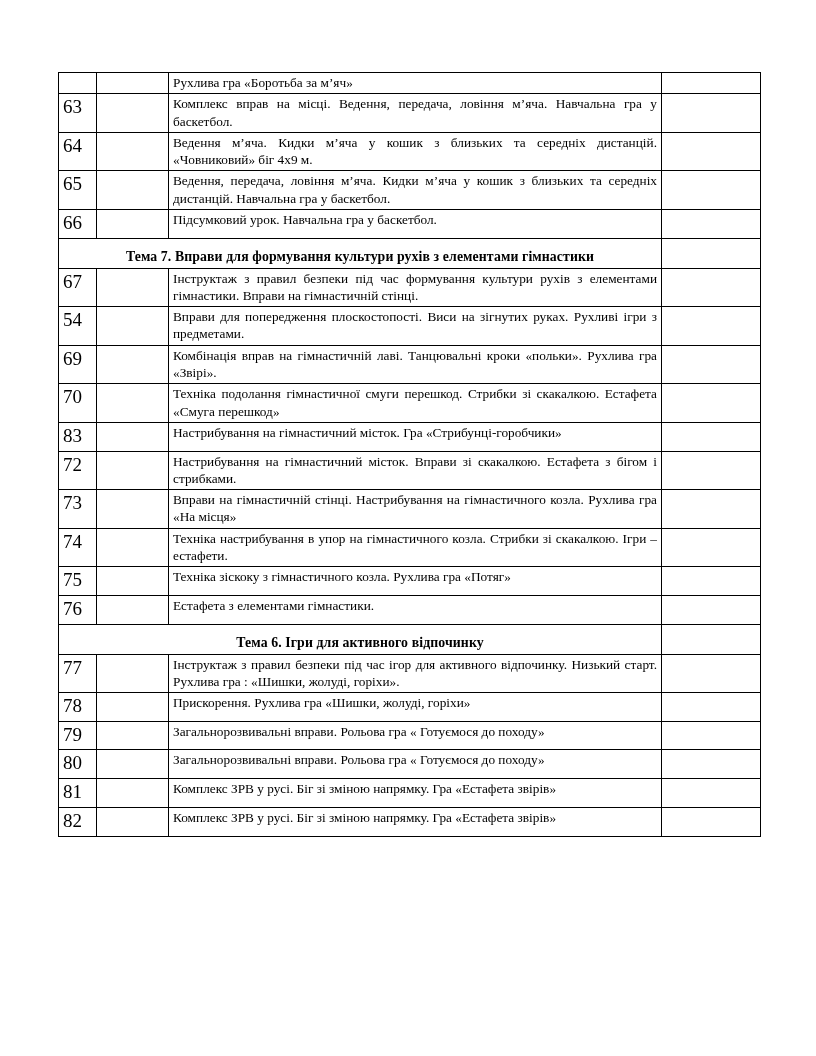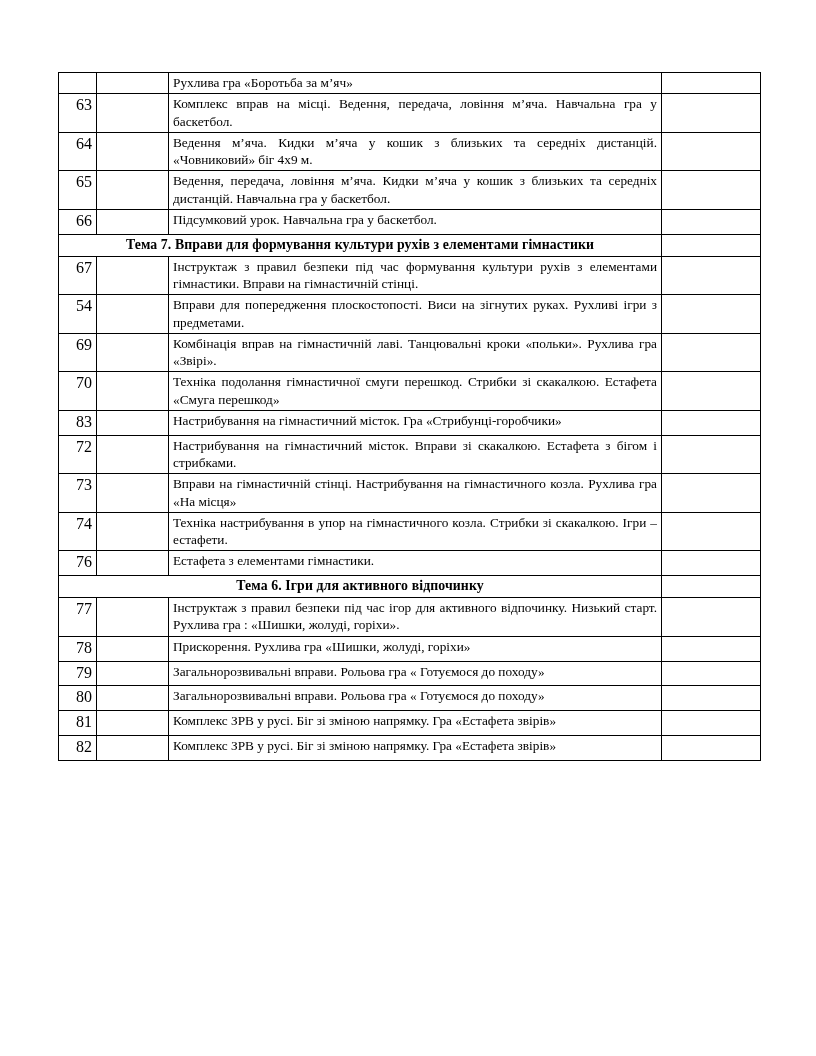--- a/index.html
+++ b/index.html
@@ -47,43 +47,43 @@
     box-sizing: border-box;
   }
 
   
   col.c-num     { width: 38px; }
   col.c-date    { width: 72px; }
   col.c-content { width: 493px; }
   col.c-notes   { width: 99px; }
 
   td.num {
-    text-align: right;
-    font-size: 16px;
+    text-align: left;
+    font-size: 19px;
     padding-top: 1px;
   }
 
   td.date { }
 
   td.content {
     text-align: justify;
     text-align-last: left;
     -moz-text-align-last: left;
     hyphens: none;
     padding-left: 6px;
     padding-right: 5px;
   }
 
   td.notes { }
 
   tr.theme td.theme-head {
     text-align: center;
     font-weight: bold;
     font-size: 13.8px;
-    padding-top: 1px;
+    padding-top: 9px;
     padding-bottom: 2px;
     letter-spacing: 0.1px;
   }
 
   
   td.num.empty { }
 </style>
 </head>
 <body>
 
@@ -173,20 +173,26 @@
             <td class="content">Вправи на гімнастичній стінці. Настрибування на гімнастичного козла. Рухлива гра «На місця»</td>
             <td class="notes"></td>
           </tr>
           <tr>
             <td class="num">74</td>
             <td class="date"></td>
             <td class="content">Техніка настрибування в упор на гімнастичного козла. Стрибки зі скакалкою. Ігри – естафети.</td>
             <td class="notes"></td>
           </tr>
           <tr>
+            <td class="num">75</td>
+            <td class="date"></td>
+            <td class="content">Техніка зіскоку з гімнастичного козла. Рухлива гра «Потяг»</td>
+            <td class="notes"></td>
+          </tr>
+          <tr>
             <td class="num">76</td>
             <td class="date"></td>
             <td class="content"> Естафета з елементами гімнастики.</td>
             <td class="notes"></td>
           </tr>
           <tr class="theme">
             <td class="theme-head" colspan="3">Тема 6.  Ігри для активного відпочинку</td>
             <td class="notes"></td>
           </tr>
           <tr>

